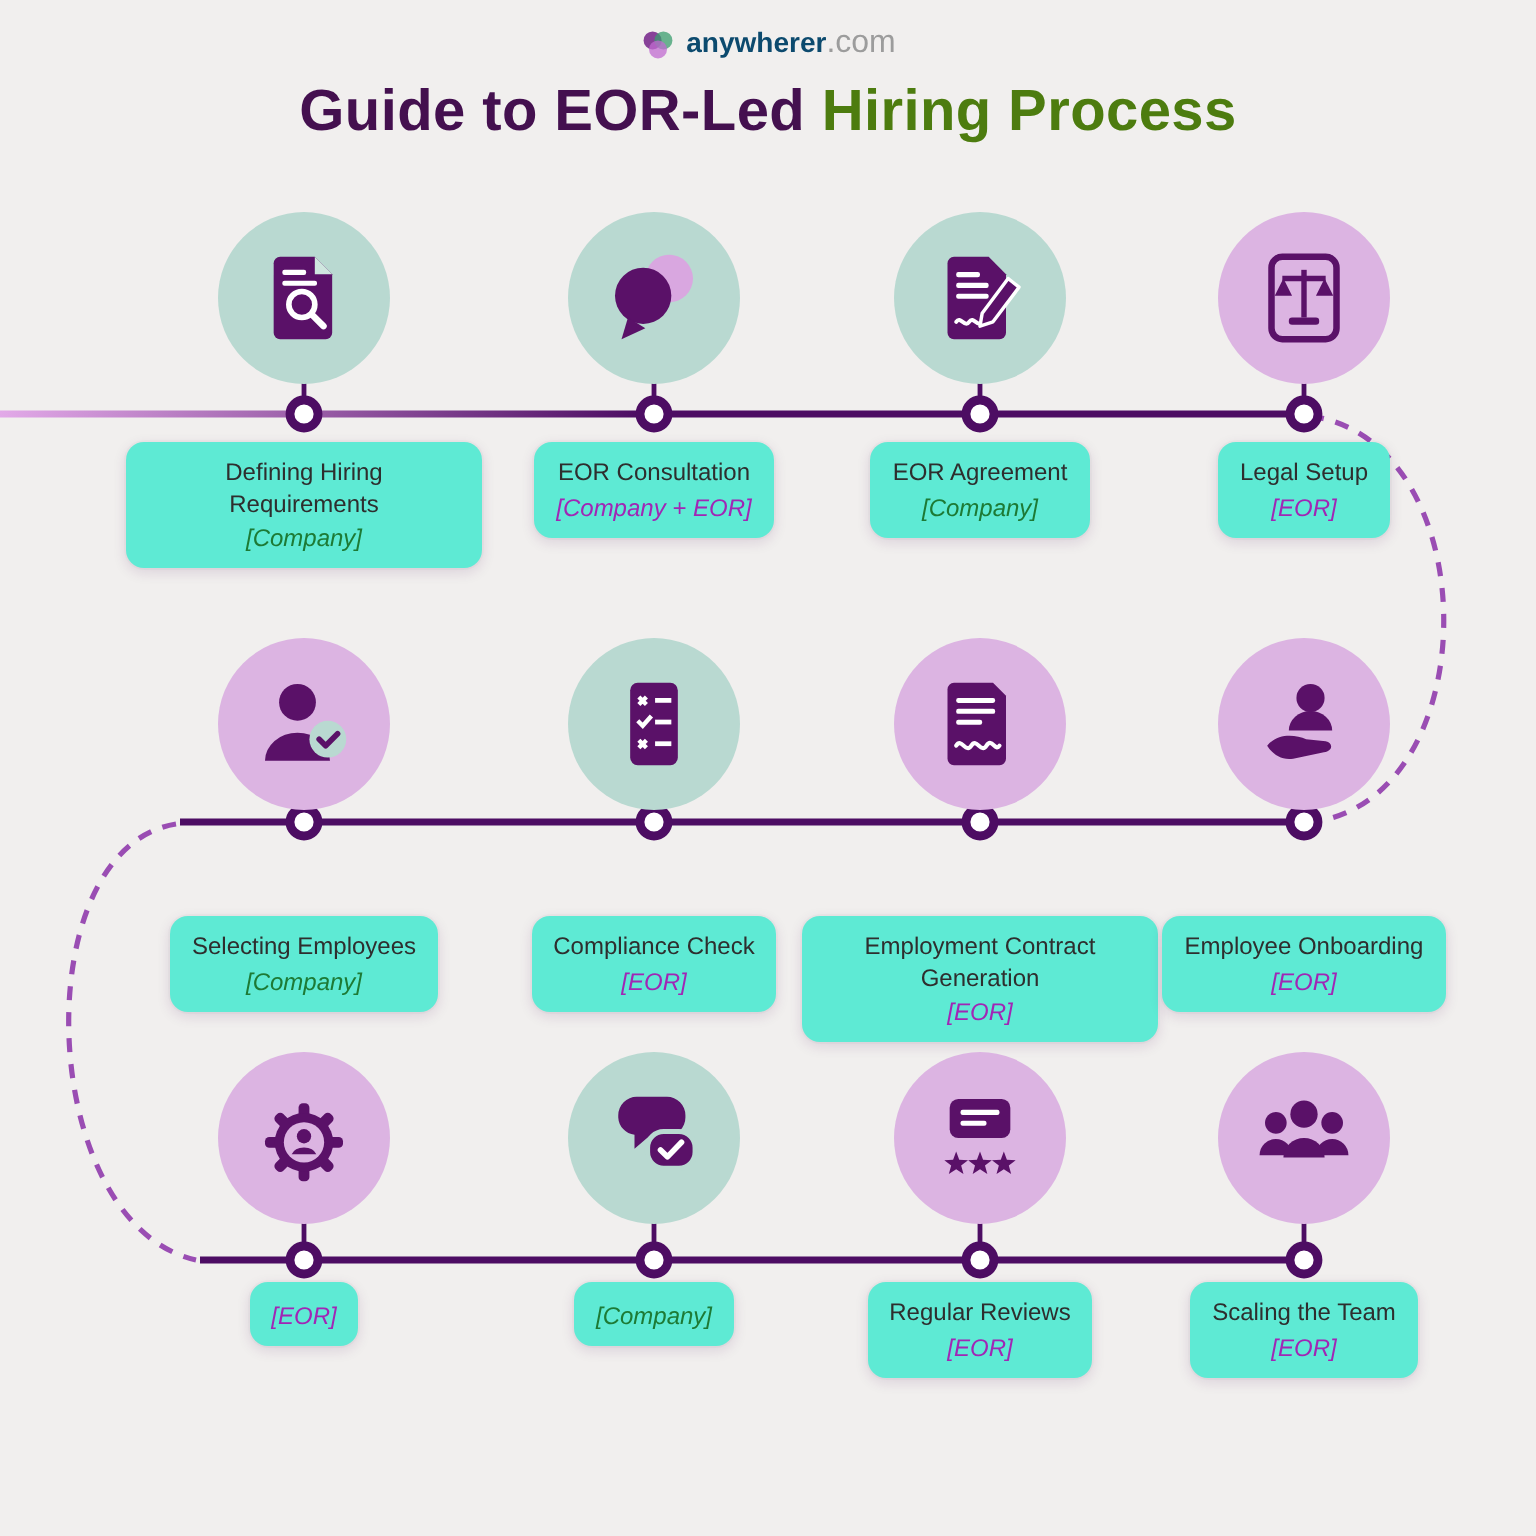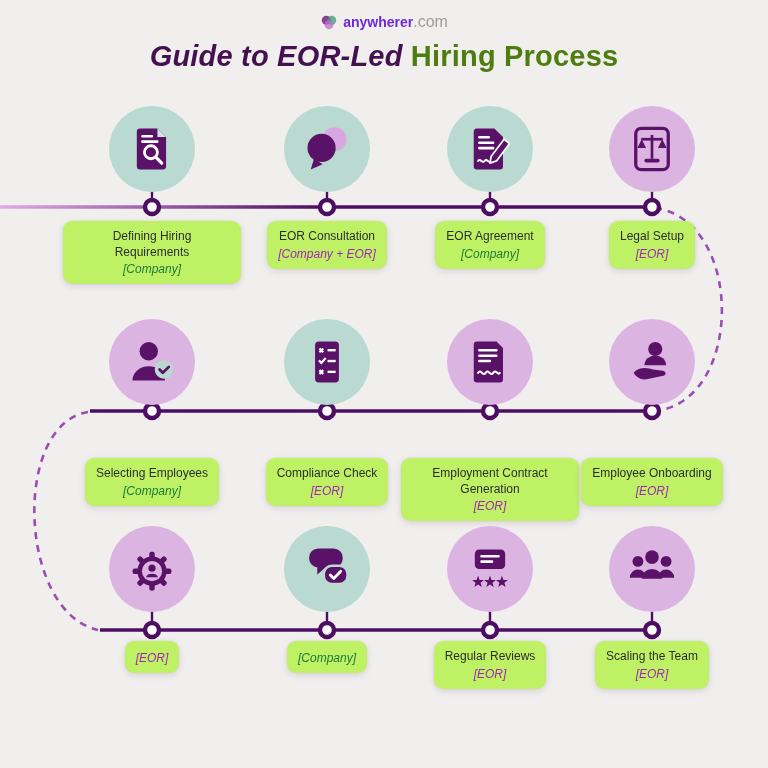--- a/index.html
+++ b/index.html
@@ -5,32 +5,32 @@
   html,body{margin:0;padding:0;}
   body{
     width:768px;height:768px;
     background:#f1efee;
     font-family:"Liberation Sans", sans-serif;
     position:relative;overflow:hidden;
   }
   .canvas{position:absolute;inset:0;}
   .connectors{position:absolute;top:0;left:0;width:768px;height:768px;pointer-events:none;}
   .logo{position:absolute;top:13px;left:0;width:768px;display:flex;justify-content:center;align-items:center;gap:5px;}
-  .brand-name{font-weight:bold;color:#6d28d9;font-size:14px;}
+  .brand-name{font-weight:bold;color:#0c4a6e;font-size:14px;}
   .brand-tld{color:#9c9c9c;font-size:16px;}
   .page-title{position:absolute;top:40px;left:0;width:768px;text-align:center;margin:0;
     font-size:29px;font-weight:800;letter-spacing:.2px;}
-  .t1{color:#44104f;font-style:italic;}
+  .t1{color:#44104f;}
   .t2{color:#4d7c0f;}
   .step{position:absolute;width:192px;display:flex;flex-direction:column;align-items:center;}
   .medal{width:86px;height:86px;border-radius:50%;display:flex;align-items:center;justify-content:center;}
   .medal.teal{background:#b9d9d1;}
   .medal.lavender{background:#dcb4e2;}
   .medal svg{width:52px;height:52px;}
-  .card{margin-top:29px;background:#bef264;border-radius:9px;padding:8px 11px;
+  .card{margin-top:29px;background:#5eead4;border-radius:9px;padding:8px 11px;
     box-shadow:0 2px 7px rgba(80,20,95,.14), 0 0 0 1px rgba(0,0,0,.02);
     text-align:center;max-width:156px;}
   .step-title{font-size:12px;color:#2e2e2e;line-height:1.3;}
   .step-tag{font-size:12px;font-weight:normal;font-style:italic;margin-top:2px;}
   .tag-company{color:#1d7a35;}
   .tag-eor{color:#a126b5;}
   
   .c1{left:56px;} .c2{left:231px;} .c3{left:394px;} .c4{left:556px;}
   .r1{top:106px;} .r2{top:319px;gap:24px;} .r3{top:526px;}
 </style>

